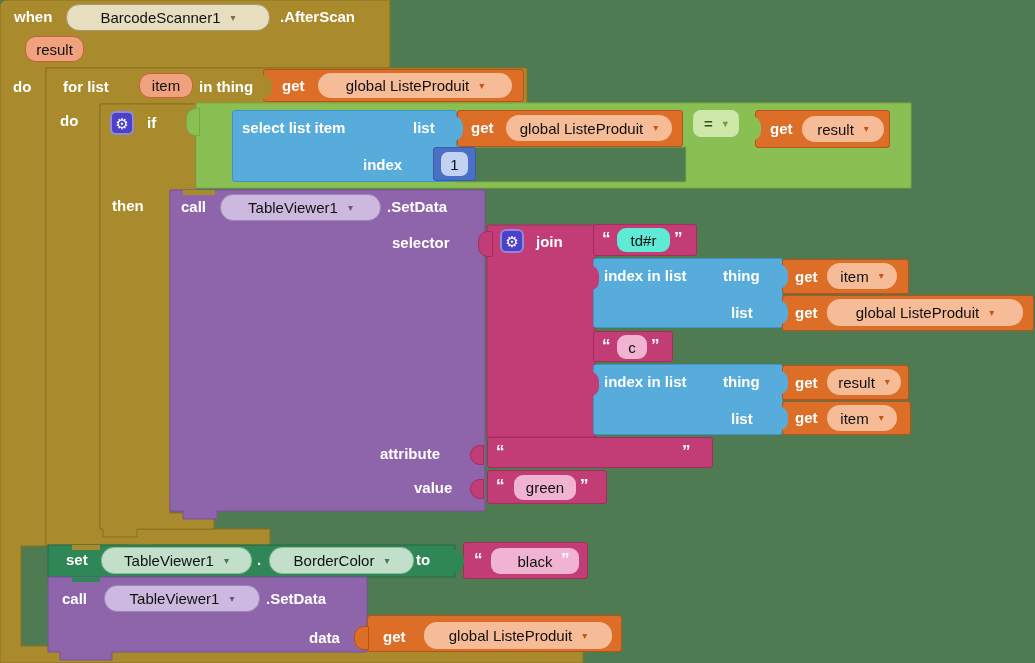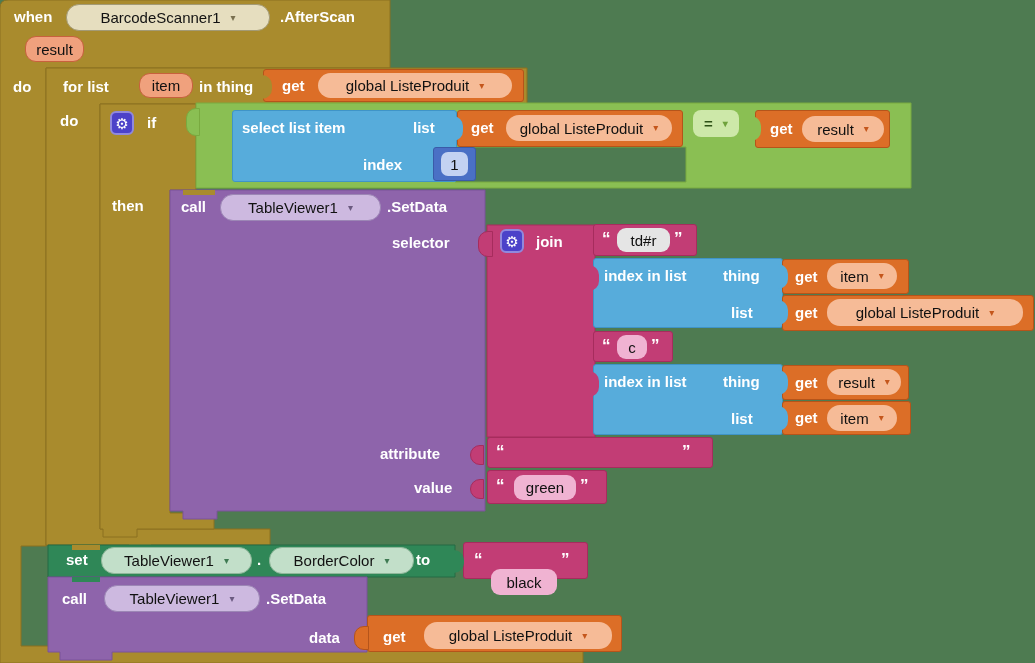--- a/index.html
+++ b/index.html
@@ -107,21 +107,21 @@
   <span class="lbl" style="left:392px;top:234px">selector</span>
   <span class="lbl" style="left:380px;top:445px">attribute</span>
   <span class="lbl" style="left:414px;top:479px">value</span>
 
   <div class="gear" style="left:500px;top:229px">⚙</div>
   <span class="lbl" style="left:536px;top:233px">join</span>
   <div class="tabl" style="left:478px;top:231px;width:15px;height:26px;background:#c23d75;border:1px solid #a62c5d"></div>
 
   <div class="blk" style="left:593px;top:224px;width:104px;height:32px;background:#c23d75;border-color:#a62c5d"></div>
   <span class="q" style="left:602px;top:230px">“</span>
-  <div class="fld" style="left:617px;top:228px;width:53px;height:24px;background:#e5e5e5;border-radius:9px">td#r</div>
+  <div class="fld" style="left:617px;top:228px;width:53px;height:24px;background:#5eead4;border-radius:9px">td#r</div>
   <span class="q" style="left:674px;top:230px">”</span>
 
   <div class="blk" style="left:593px;top:258px;width:190px;height:70px;background:#57acdb;border-color:#3f94c7"></div>
   <span class="lbl" style="left:604px;top:267px">index in list</span>
   <span class="lbl" style="left:723px;top:267px">thing</span>
   <span class="lbl" style="left:731px;top:304px">list</span>
   <div class="tabr" style="left:586px;top:265px;width:13px;height:26px;background:#c23d75"></div>
 
   <div class="blk" style="left:782px;top:259px;width:127px;height:35px;background:#dc6e27;border-color:#b5541a"></div>
   <span class="lbl" style="left:795px;top:268px">get</span>
@@ -184,21 +184,21 @@
   </div>
   <span class="lbl" style="left:257px;top:551px">.</span>
   <div class="fld" style="left:269px;top:547px;width:145px;height:27px;background:#c2dfc9;border:1px solid #8fb79a">
     <span>BorderColor</span>
     <span class="caret" style="color:#3e7a52">▾</span>
   </div>
   <span class="lbl" style="left:416px;top:551px">to</span>
 
   <div class="blk" style="left:463px;top:542px;width:125px;height:37px;background:#c23d75;border-color:#a62c5d"></div>
   <span class="q" style="left:474px;top:551px">“</span>
-  <div class="fld" style="left:491px;top:569px;width:66px;height:26px;background:#f0b3d2;border-radius:9px">black</div>
+  <div class="fld" style="left:491px;top:548px;width:88px;height:26px;background:#f0b3d2;border-radius:9px">black</div>
   <span class="q" style="left:561px;top:551px">”</span>
   <div class="tabr" style="left:450px;top:550px;width:14px;height:23px;background:#2f8757"></div>
 
   <span class="lbl" style="left:62px;top:590px">call</span>
   <div class="fld" style="left:104px;top:585px;width:156px;height:27px;background:#cdb9e0;border:1px solid #9c86b5">
     <span>TableViewer1</span>
     <span class="caret" style="color:#6b5a80">▾</span>
   </div>
   <span class="lbl" style="left:266px;top:590px">.SetData</span>
   <span class="lbl" style="left:309px;top:629px">data</span>

